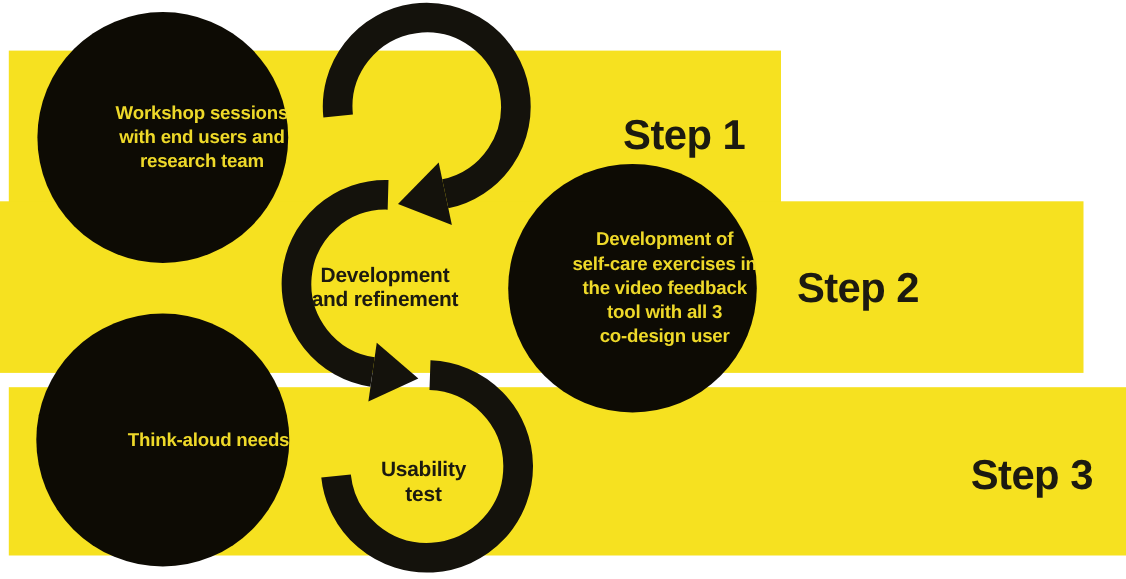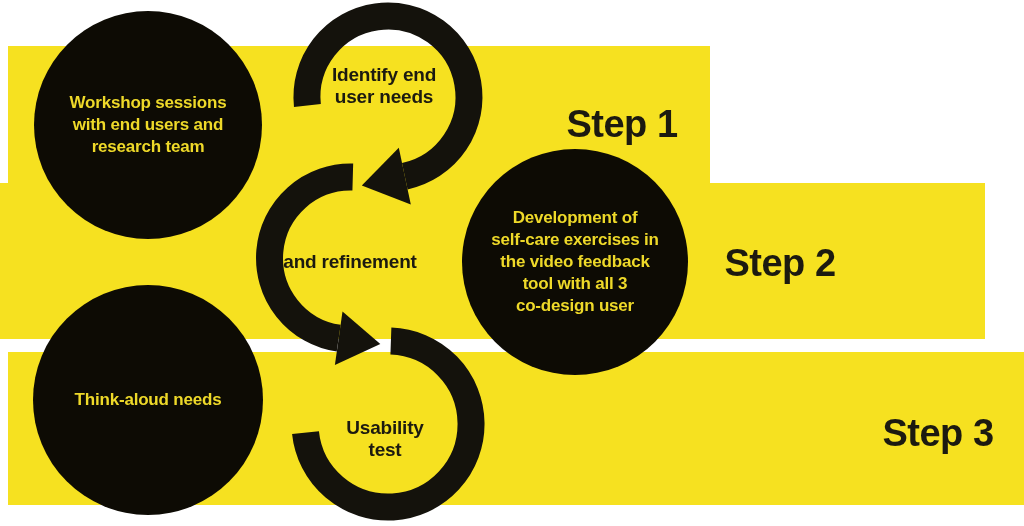--- a/index.html
+++ b/index.html
@@ -22,21 +22,21 @@
   .step-label-2 { left:780px; top:80px; }
   .step-label-3 { left:930px; top:81px; }
 
   .arrows-svg { position:absolute; left:0; top:0; width:1024px; height:526px; }
   .arrows-svg path { fill:none; stroke:var(--arrow,#14120c); stroke-width:27px; }
   .arrows-svg polygon { fill:var(--arrow,#14120c); }
 
   .circle {
     position:absolute; border-radius:50%;
     background:var(--circle,#0d0b04);
-    display:flex; align-items:center; justify-content:center;
+    display:flex; align-items:center; justify-content:flex-end;
     text-align:center;
   }
   .circle-1 { left:34px;  top:11px;  width:228px; height:228px; }
   .circle-2 { left:462px; top:149px; width:226px; height:226px; }
   .circle-3 { left:33px;  top:285px; width:230px; height:230px; }
   .circle-text {
     color:var(--ytext,#eed929);
     font-size:17px; line-height:22px; font-weight:700; letter-spacing:-0.2px;
   }
   .circle-text span { display:block; }
@@ -96,25 +96,22 @@
       <span>tool with all 3</span>
       <span>co-design user</span>
     </div>
   </div>
   <div class="circle circle-3">
     <div class="circle-text">
       <span>Think-aloud needs</span>
     </div>
   </div>
 
-  <div class="arrow-label arrow-label-1">
-    <span>Identify end</span>
-    <span>user needs</span>
-  </div>
   <div class="arrow-label arrow-label-2">
+    <span>Development</span>
     <span>and refinement</span>
   </div>
   <div class="arrow-label arrow-label-3">
     <span>Usability</span>
     <span>test</span>
   </div>
 
 </div>
 
 </body></html>

